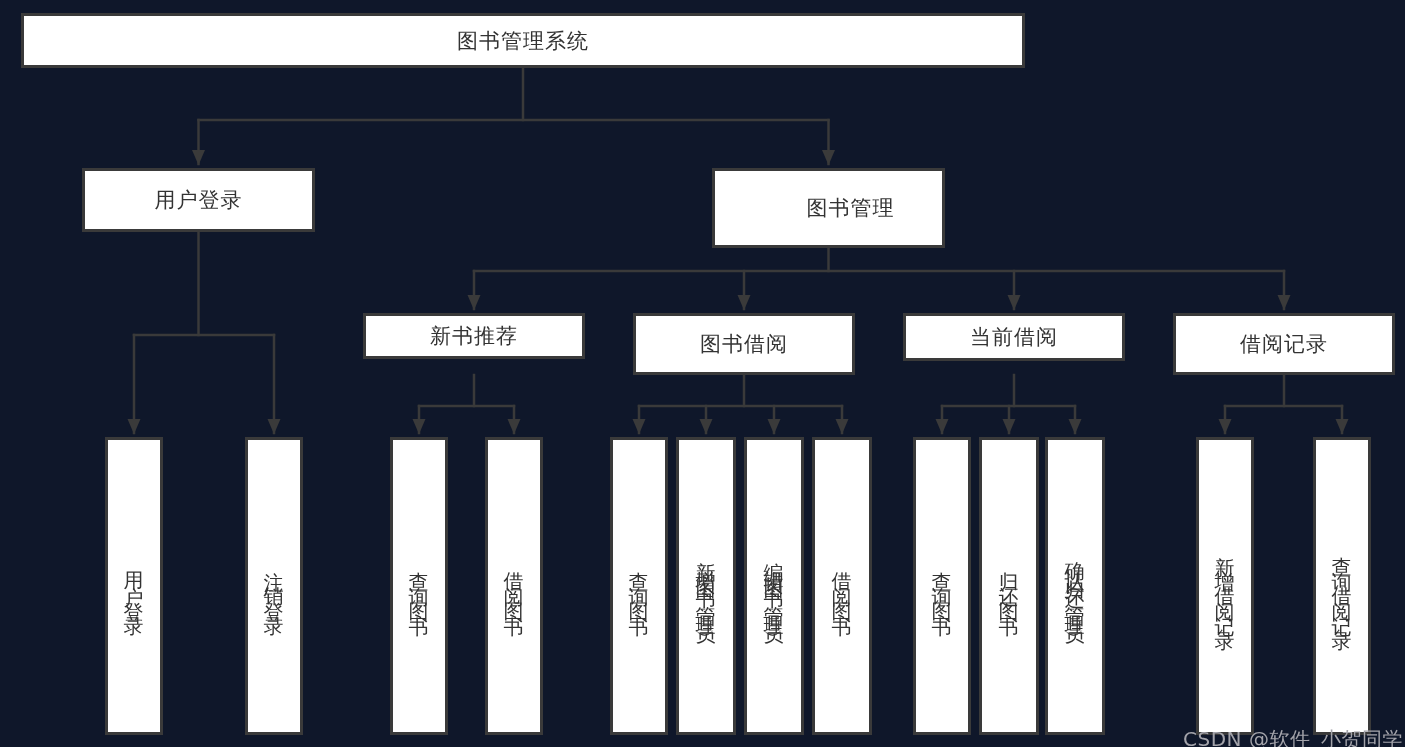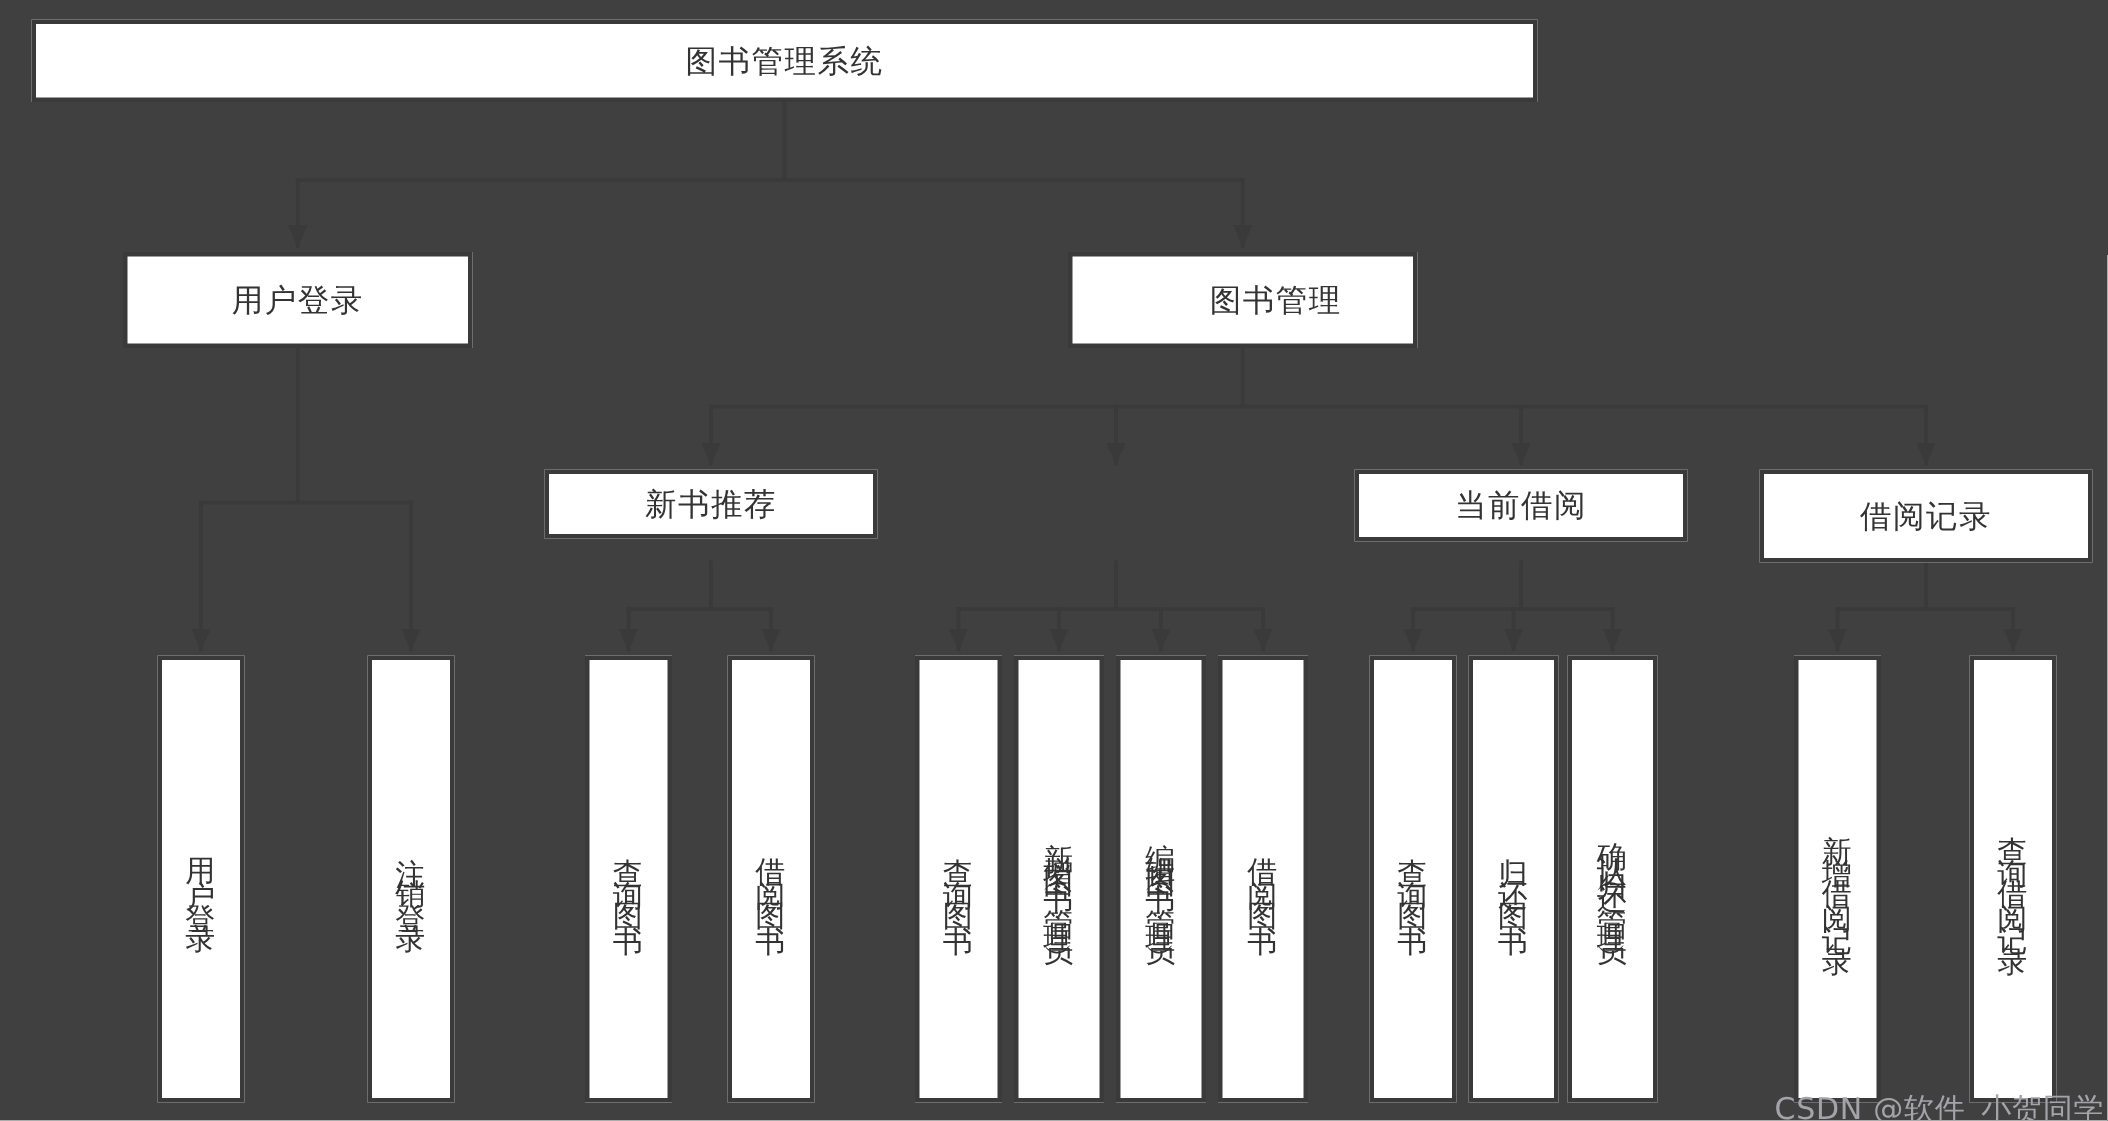--- a/index.html
+++ b/index.html
@@ -1,20 +1,20 @@
 <!DOCTYPE html>
 <html><head>
 <meta charset="utf-8">
 <style>
   html, body { margin: 0; padding: 0; background: #ffffff; }
   #stage {
     position: relative;
     width: 1405px;
     height: 747px;
-    background: #404040;
+    background: #0f172a;
     font-family: "DejaVu Sans", "Liberation Sans", sans-serif;
     overflow: hidden;
   }
   #connectors {
     position: absolute;
     left: 0; top: 0;
     width: 1405px; height: 747px;
     pointer-events: none;
   }
   .box {
@@ -111,26 +111,29 @@
     </g>
   </svg>
 
   <div class="box h" style="left:21px; top:13px; width:1004px; height:55px;">
     <span class="label">图书管理系统</span>
   </div>
 
   <div class="box h" style="left:82px; top:168px; width:233px; height:64px;">
     <span class="label">用户登录</span>
   </div>
-  <div class="box h" style="left:712px; top:168px; width:233px; height:64px;padding-left:44px;">
+  <div class="box h" style="left:712px; top:168px; width:233px; height:80px;padding-left:44px;">
     <span class="label">图书管理</span>
   </div>
 
   <div class="box h" style="left:363px; top:313px; width:222px; height:46px;">
     <span class="label">新书推荐</span>
+  </div>
+  <div class="box h" style="left:633px; top:313px; width:222px; height:62px;">
+    <span class="label">图书借阅</span>
   </div>
   <div class="box h" style="left:903px; top:313px; width:222px; height:48px;">
     <span class="label">当前借阅</span>
   </div>
   <div class="box h" style="left:1173px; top:313px; width:222px; height:62px;font-family:Liberation Serif, serif;">
     <span class="label">借阅记录</span>
   </div>
 
   <div class="box leaf" style="left:105px; top:437px; width:58px; height:298px;">
     <span class="label">用户登录</span>

